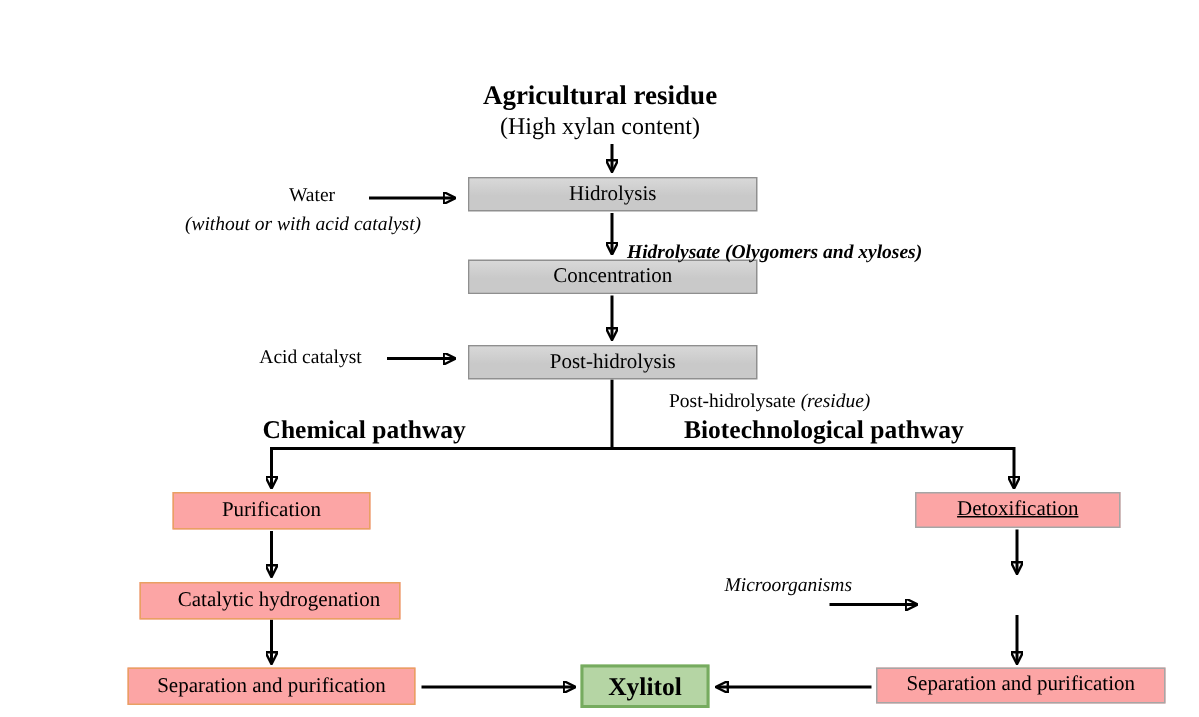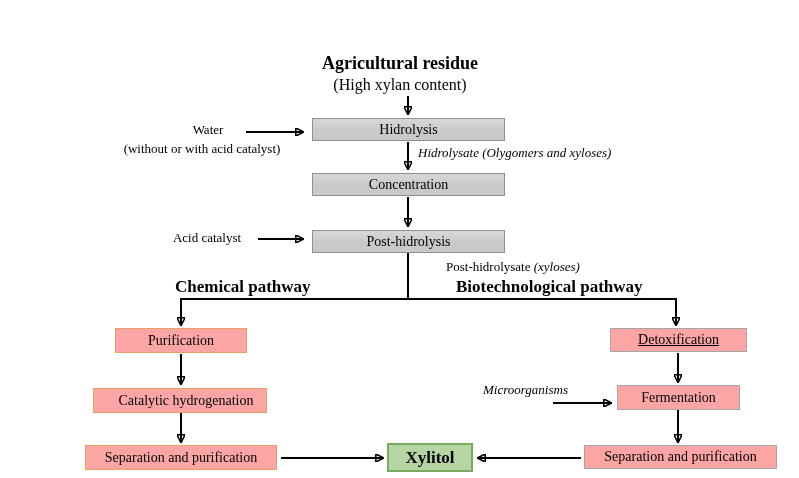--- a/index.html
+++ b/index.html
@@ -69,48 +69,45 @@
     <span>Hidrolysis</span>
   </div>
   <div class="box process" style="left:312px; top:173px; width:193px; height:23px;">
     <span>Concentration</span>
   </div>
   <div class="box process" style="left:312px; top:230px; width:193px; height:23px;">
     <span>Post-hidrolysis</span>
   </div>
 
   <div class="txt t-small center" style="left:158px; top:123px; width:100px;">Water</div>
-  <div class="txt t-small center" style="left:52px; top:142px; width:300px;">(without or with acid catalyst)</div>
+  <div class="txt t-small center" style="left:52px; top:142px; width:300px;font-style:italic;">(without or with acid catalyst)</div>
   <div class="txt t-small center" style="left:157px; top:231px; width:100px;">Acid catalyst</div>
 
-  <div class="txt t-ital" style="left:418px; top:146px;">Hidrolysate (Olygomers and xyloses)</div>
+  <div class="txt t-ital" style="left:418px; top:161px;font-weight:bold;">Hidrolysate (Olygomers and xyloses)</div>
   <div class="txt t-small" style="left:446px; top:260px;">
     <span>Post-hidrolysate</span>
-    <span class="t-ital">(xyloses)</span>
+    <span class="t-ital">(residue)</span>
   </div>
 
   <div class="txt t-path" style="left:175px; top:277px;">Chemical pathway</div>
   <div class="txt t-path" style="left:456px; top:277px;">Biotechnological pathway</div>
 
   <div class="box chem" style="left:115px; top:328px; width:132px; height:25px;">
     <span>Purification</span>
   </div>
   <div class="box chem" style="left:93px; top:388px; width:174px; height:25px;padding-left:12px;">
     <span>Catalytic hydrogenation</span>
   </div>
   <div class="box chem" style="left:85px; top:445px; width:192px; height:25px;">
     <span>Separation and purification</span>
   </div>
 
   <div class="box bio" style="left:610px; top:328px; width:137px; height:24px;text-decoration:underline;">
     <span>Detoxification</span>
   </div>
-  <div class="box bio" style="left:617px; top:385px; width:123px; height:25px;">
-    <span>Fermentation</span>
-  </div>
   <div class="box bio" style="left:584px; top:445px; width:193px; height:24px;">
     <span>Separation and purification</span>
   </div>
 
   <div class="txt t-ital" style="left:483px; top:383px;">Microorganisms</div>
 
   <div class="box product" style="left:387px; top:443px; width:86px; height:29px;">
     <span>Xylitol</span>
   </div>
 

